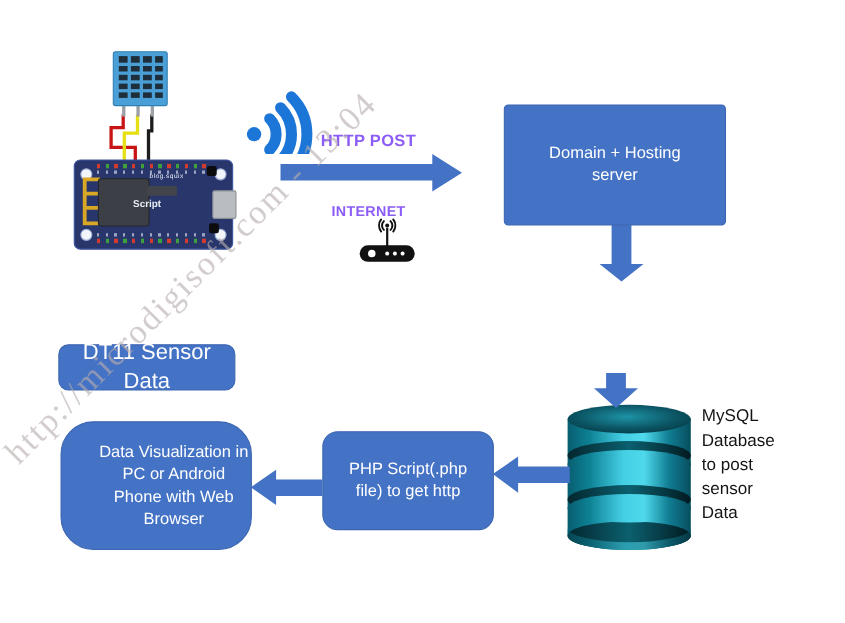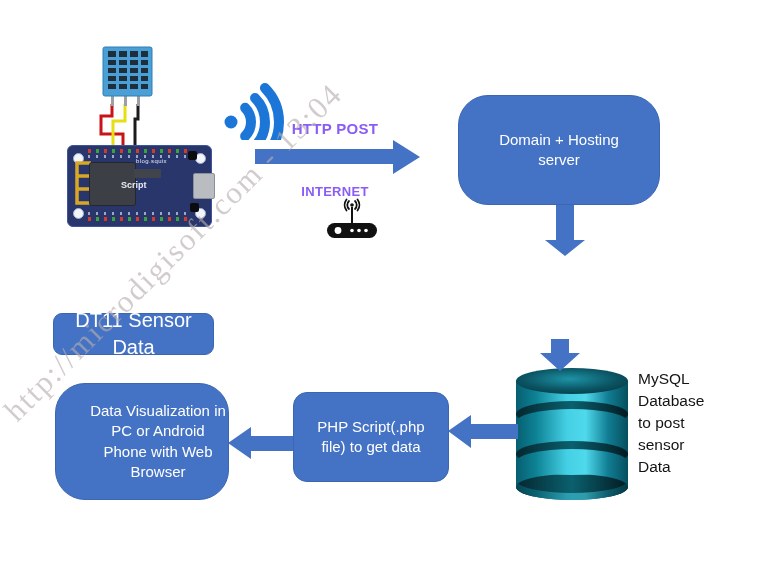--- a/index.html
+++ b/index.html
@@ -7,21 +7,21 @@
          font-family:"Liberation Sans",sans-serif;}
   .abs{position:absolute;}
   
   .watermark{position:absolute;left:10px;top:398px;transform:rotate(-45deg);transform-origin:0 50%;
     font-family:"Liberation Serif","DejaVu Serif",serif;font-size:31px;letter-spacing:2px;
     color:rgba(184,172,172,0.62);white-space:nowrap;z-index:50;pointer-events:none;}
   
   .box{position:absolute;background:#4472C4;border:1px solid #3c66b2;color:#fff;
     display:flex;align-items:center;justify-content:center;text-align:center;z-index:10;}
   .box .inner{line-height:1.34;}
-  .box-domain{left:458px;top:95px;width:200px;height:108px;border-radius:30px;font-size:15px;}
+  .box-domain{left:458px;top:95px;width:200px;height:108px;border-radius:4px;font-size:15px;}
   .box-post{left:485px;top:252px;width:153px;height:86px;border-radius:14px;font-size:15px;}
   .box-get{left:293px;top:392px;width:154px;height:88px;border-radius:14px;font-size:15px;}
   .box-viz{left:55px;top:383px;width:172px;height:115px;border-radius:30px;font-size:15px;justify-content:flex-end;}
   .box-dt11{left:53px;top:273px;width:159px;height:40px;border-radius:9px;font-size:20px;margin-top:40px;}
   
   .lbl{position:absolute;color:#8b5cf6;font-weight:bold;text-align:center;z-index:5;}
   .lbl-http{left:255px;top:120px;width:160px;font-size:15px;letter-spacing:0.3px;}
   .lbl-internet{left:255px;top:184px;width:160px;font-size:13px;letter-spacing:0.3px;}
   .lbl-mysql{position:absolute;left:638px;top:368px;width:82px;font-size:15.5px;font-weight:500;
     color:#141414;line-height:1.42;text-align:left;z-index:5;}
@@ -177,21 +177,21 @@
     <circle cx="38" cy="36.5" r="1.8" fill="#fff"></circle>
     <circle cx="45" cy="36.5" r="1.8" fill="#fff"></circle>
   </svg>
 
   <div class="box box-domain">
     <div class="inner" style="width:135px;">Domain + Hosting server</div>
   </div>
 
 
   <div class="box box-get">
-    <div class="inner" style="width:125px;">PHP Script(.php file) to get data</div>
+    <div class="inner" style="width:125px;">PHP Script(.php file) to get http</div>
   </div>
 
   <div class="box box-viz">
     <div class="inner" style="width:140px;">Data Visualization in PC or Android Phone with Web Browser</div>
   </div>
 
   <div class="box box-dt11">
     <div class="inner">DT11 Sensor Data</div>
   </div>
 

